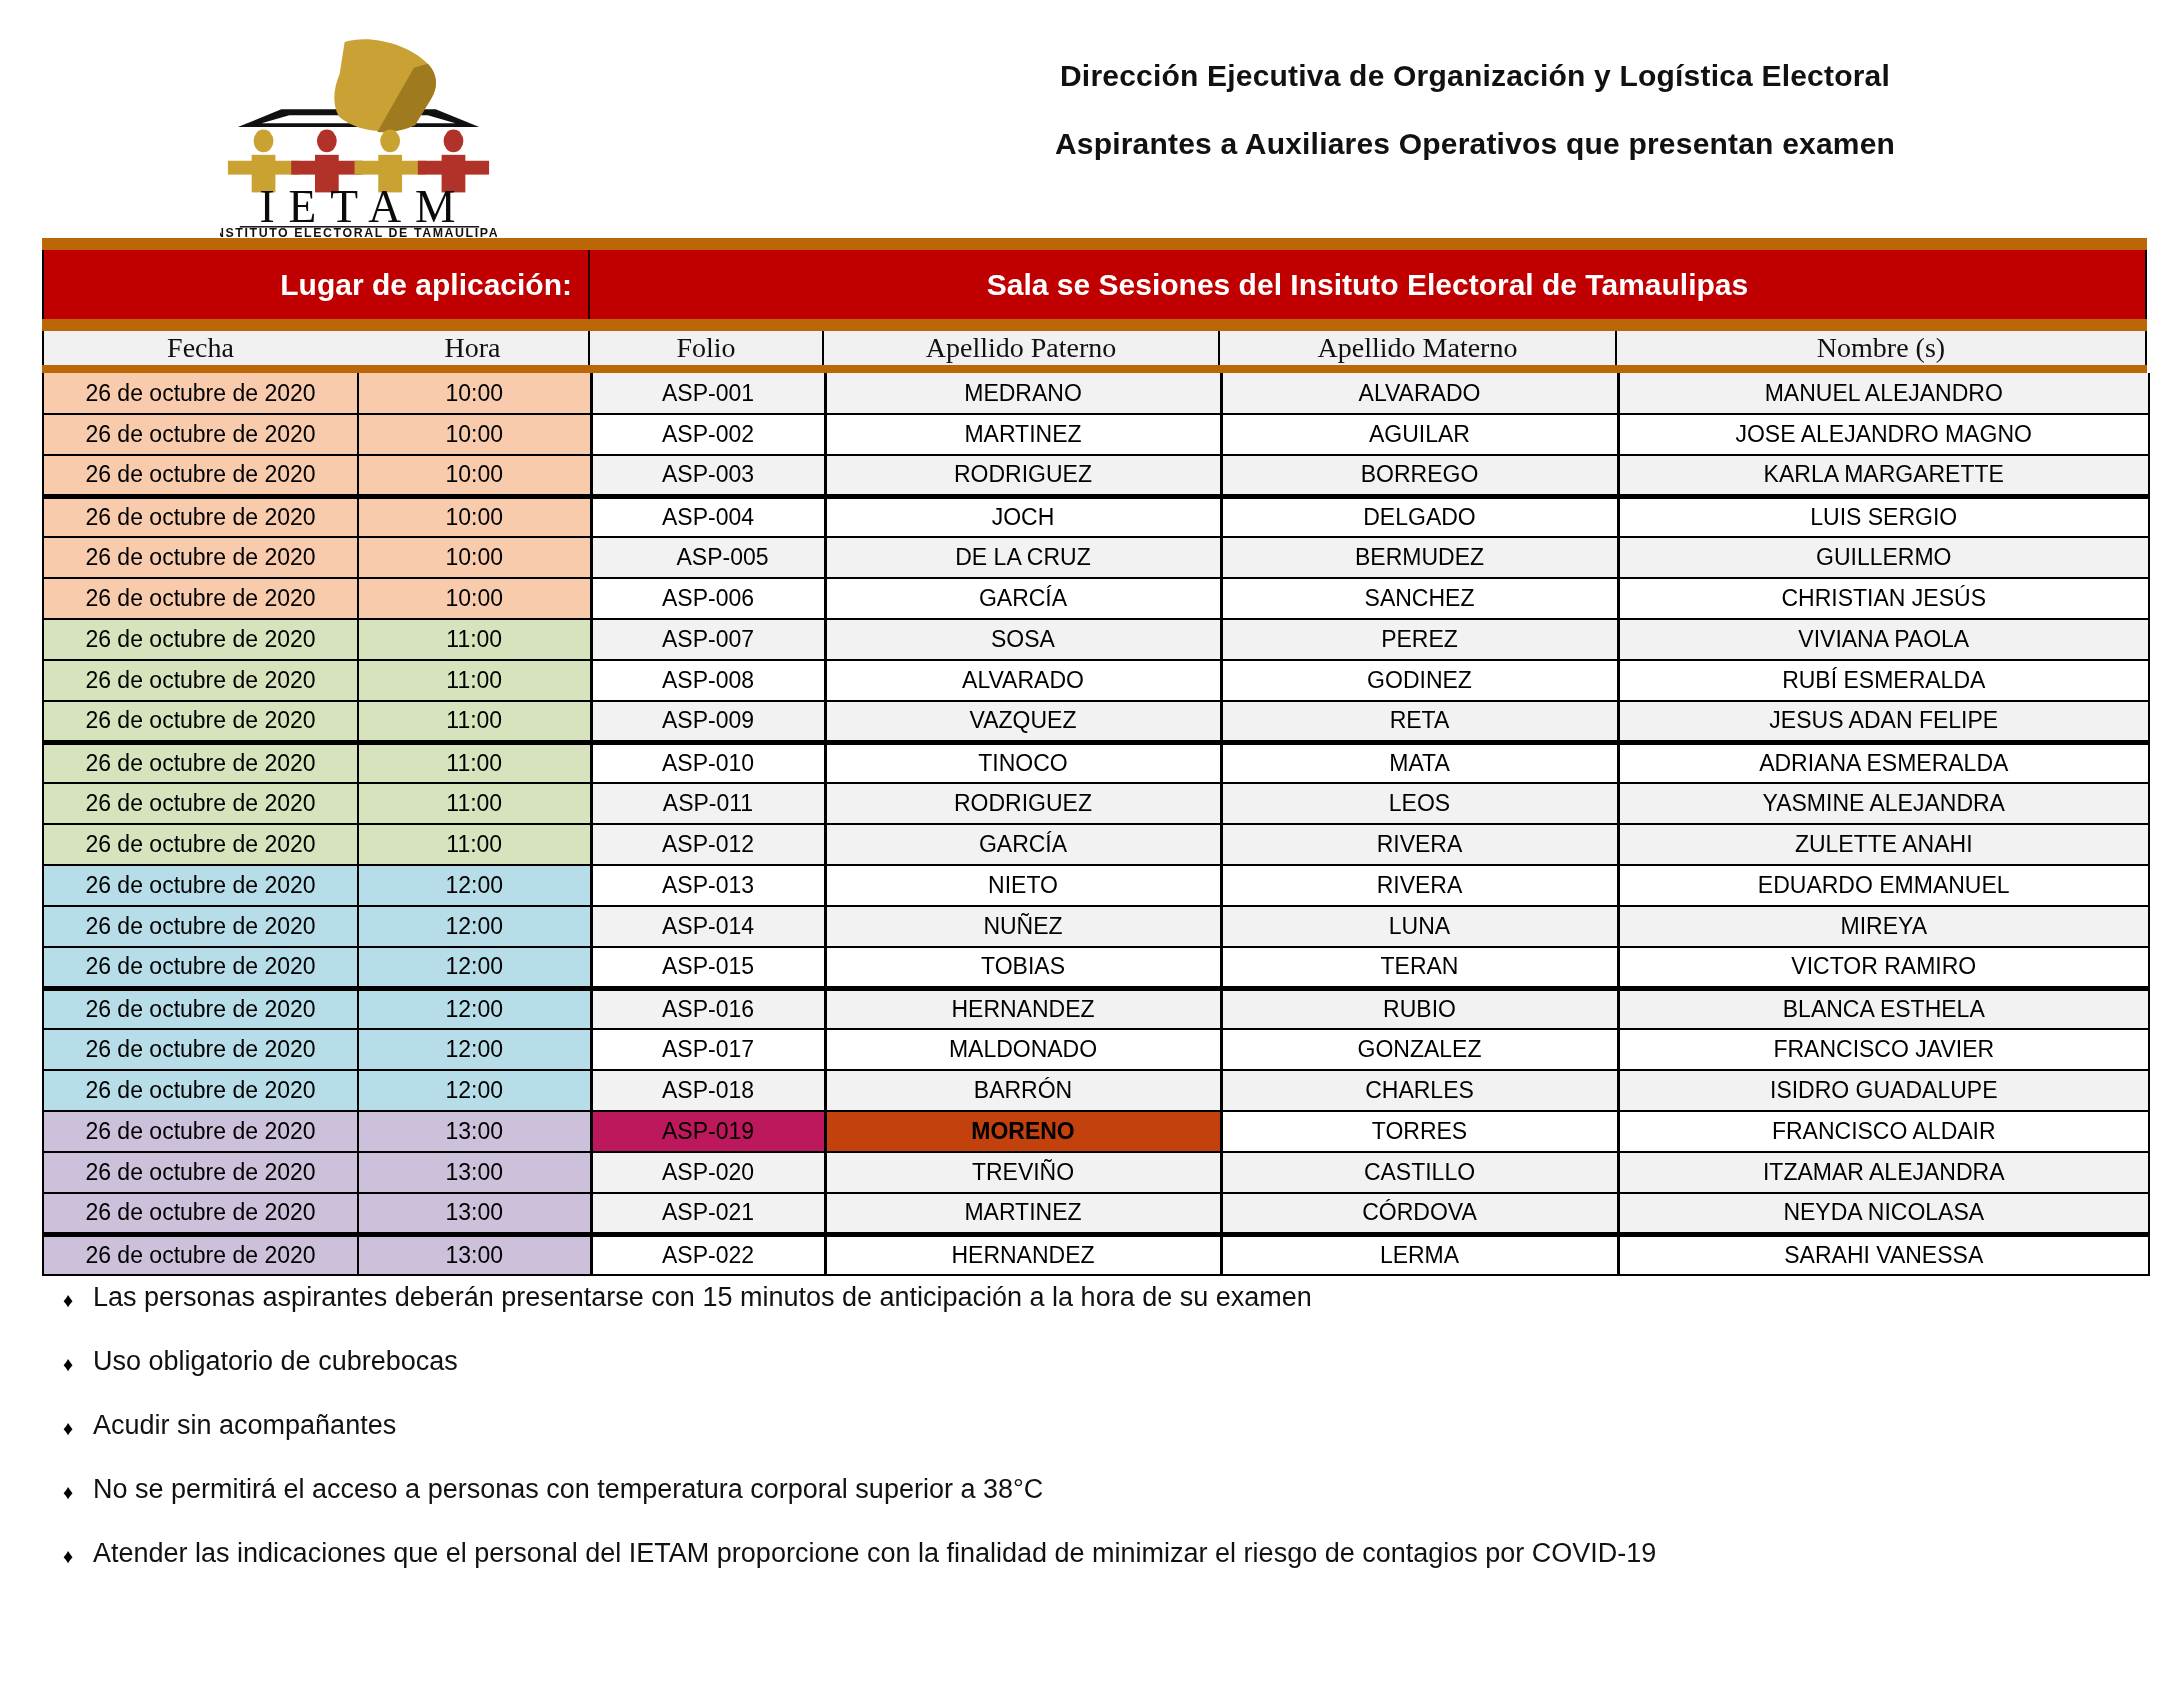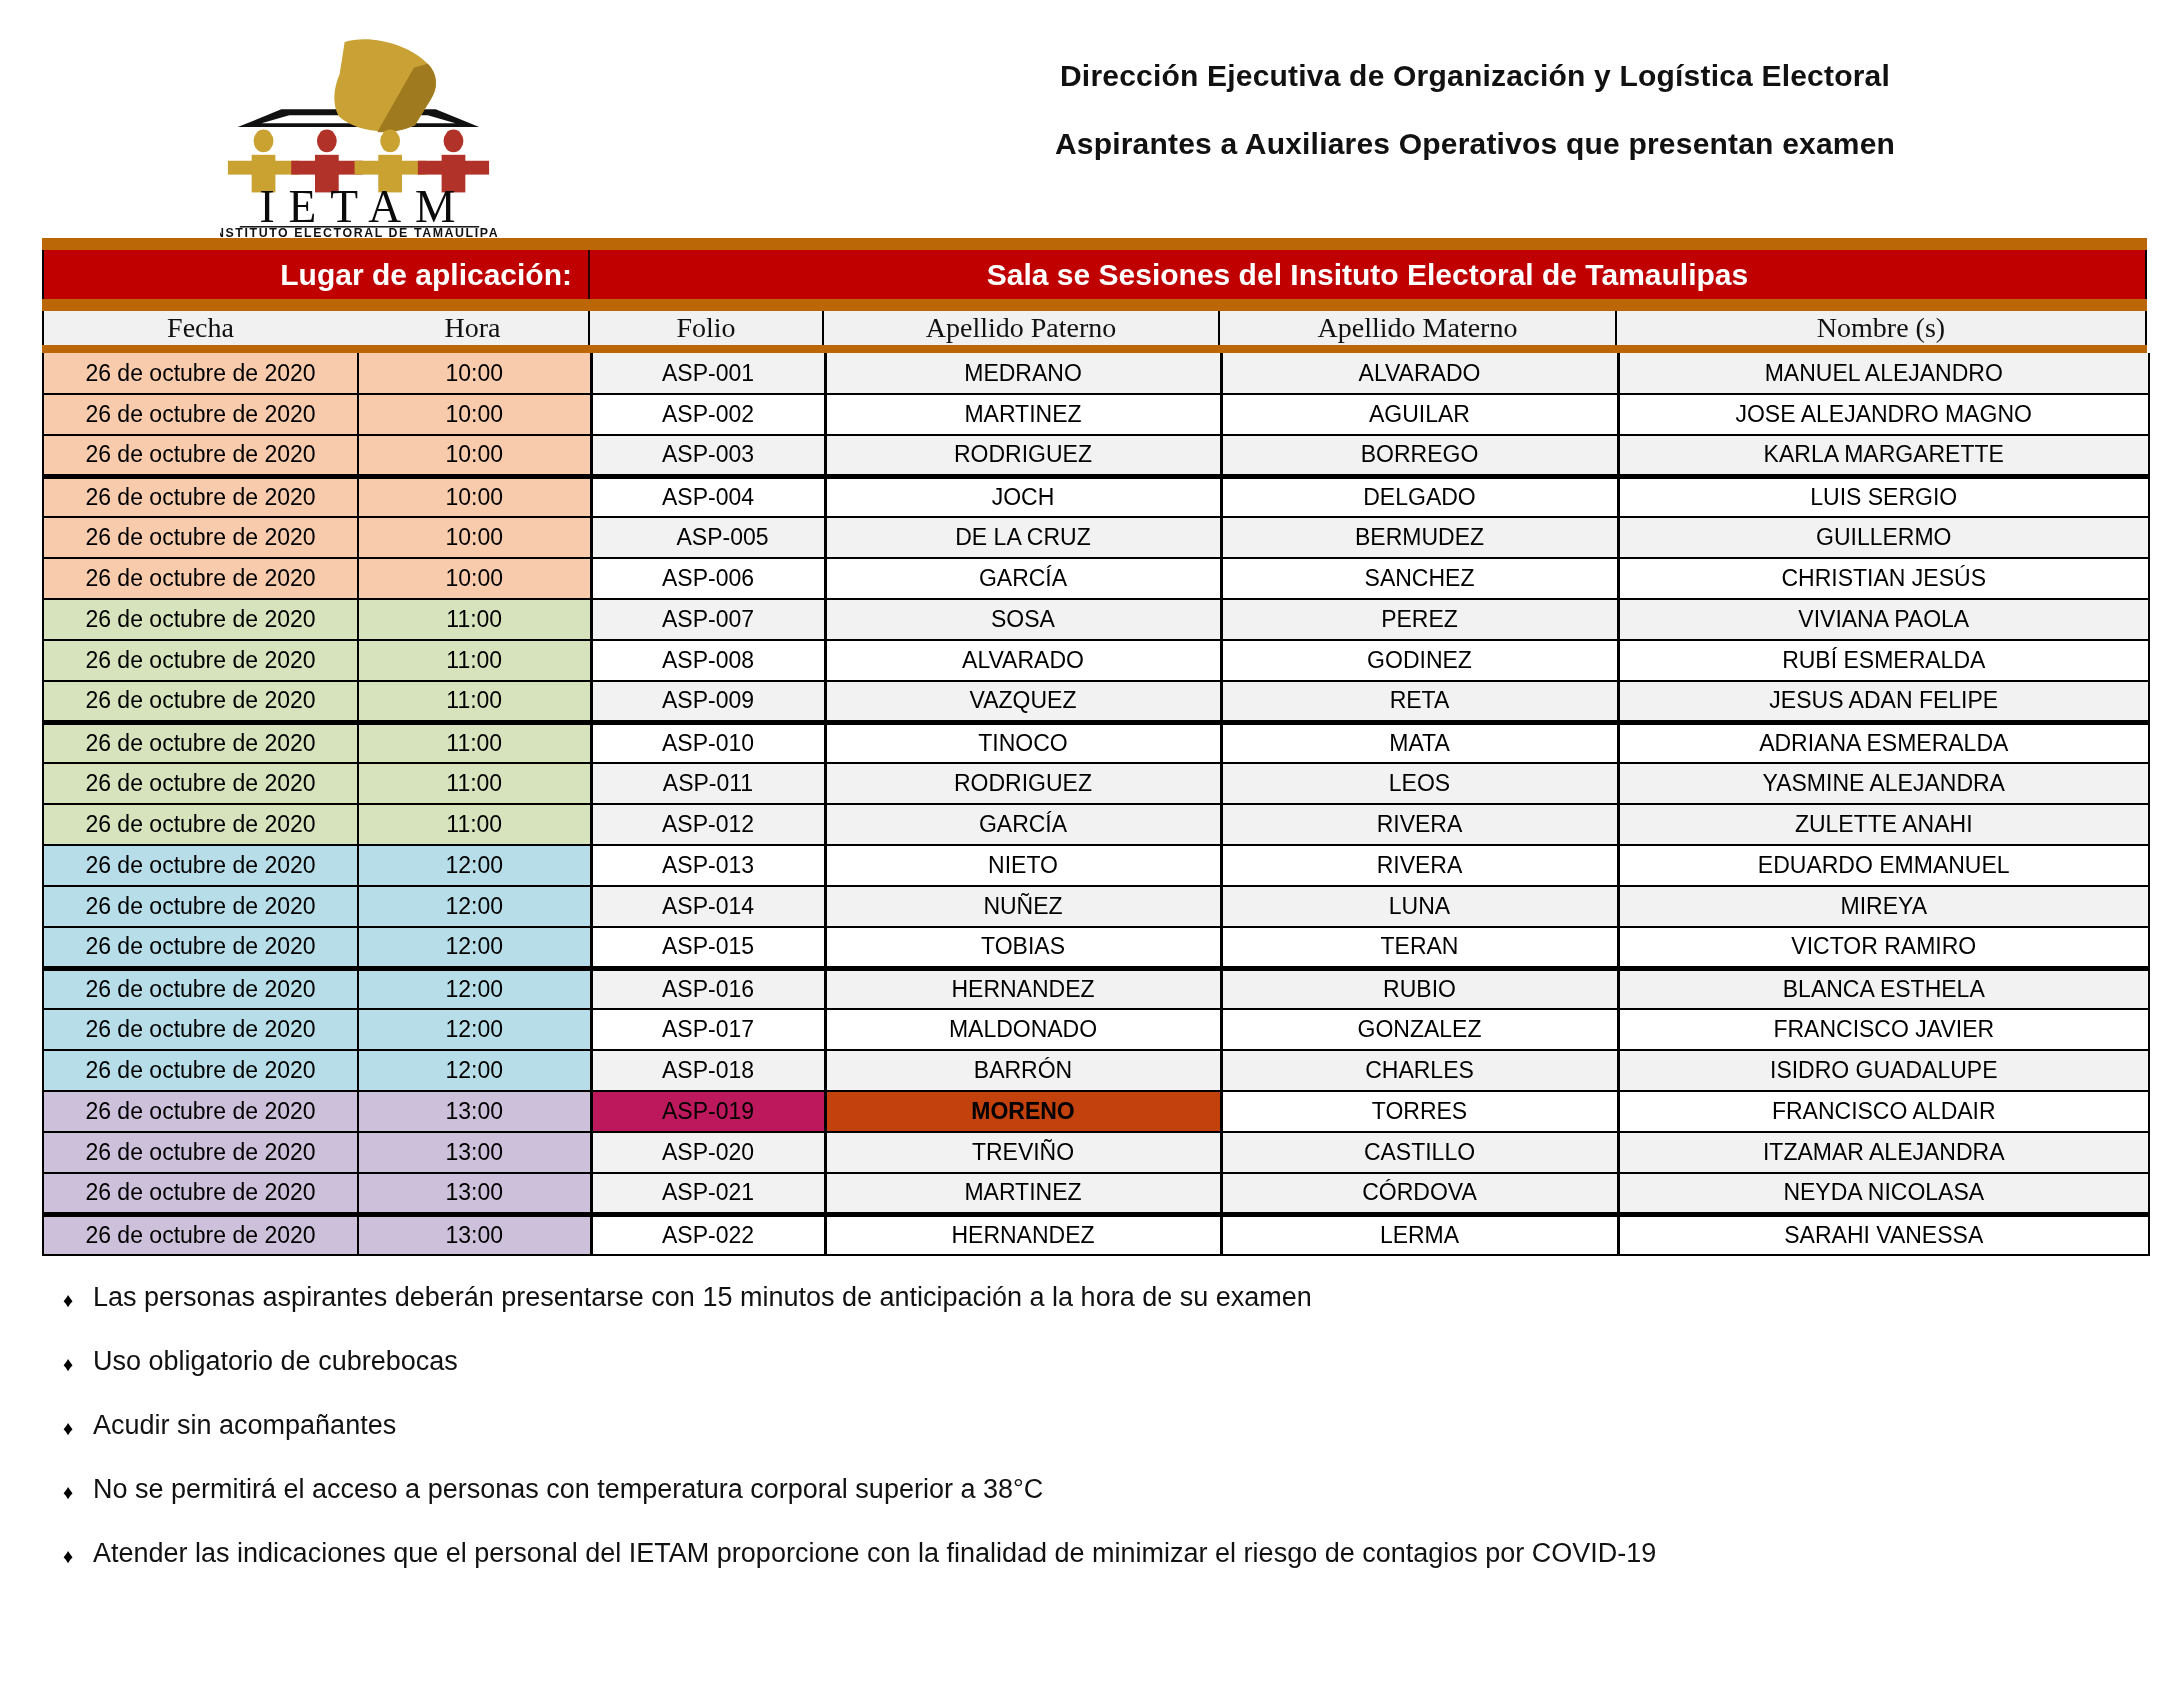--- a/index.html
+++ b/index.html
@@ -12,21 +12,21 @@
   .title-line { position:absolute; left:0; width:100%; text-align:center;
                 font-size:30px; font-weight:bold; color:#111; letter-spacing:0.2px; }
   .title-1 { top:59px; }
   .title-2 { top:127px; }
 
   
   .tablewrap { position:absolute; left:42px; top:238px; width:2105px; }
   .bar-orange { height:12px; background:#BB6708; }
   .bar-orange.thin { height:8px; }
 
-  .locrow { display:flex; height:49px; background:#C00000;
+  .locrow { display:flex; height:69px; background:#C00000;
             border-left:2px solid #000; border-right:2px solid #000; }
   .loc-label { flex:0 0 546px; display:flex; align-items:center; justify-content:flex-end;
                padding-right:16px; color:#fff; font-weight:bold; font-size:30px;
                border-right:2px solid #2b0000; }
   .loc-value { flex:1; display:flex; align-items:center; justify-content:center;
                color:#fff; font-weight:bold; font-size:30px; }
 
   .headrow { display:flex; height:34px; background:#F1F1F1; align-items:center;
              border-left:2px solid #000; border-right:2px solid #000;
              font-family:"Liberation Serif", serif; font-size:28px; color:#111; }

